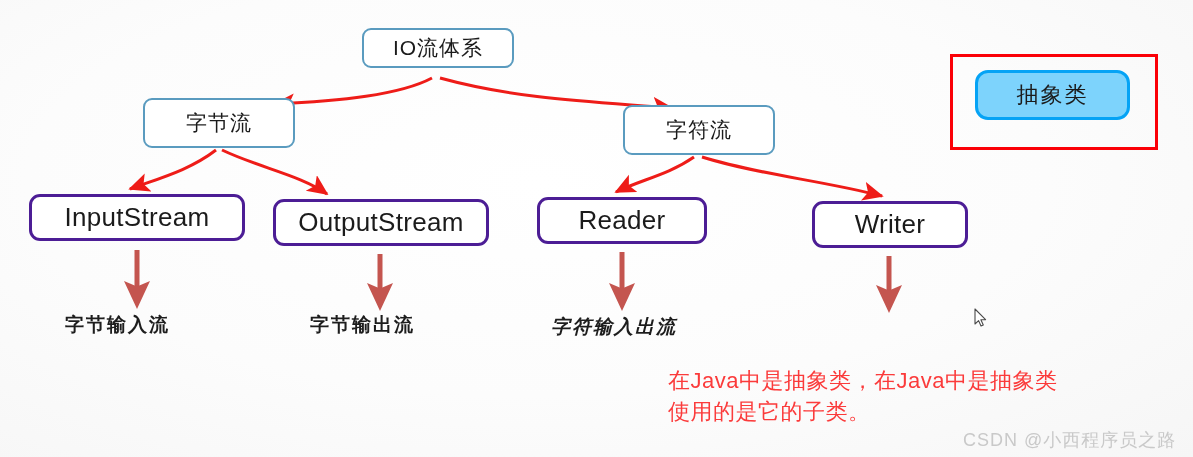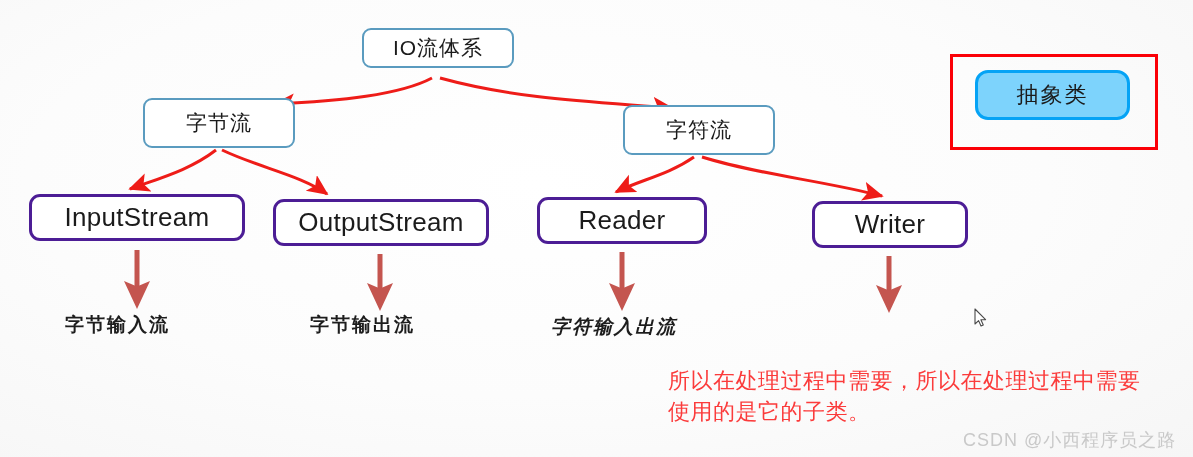--- a/index.html
+++ b/index.html
@@ -175,21 +175,21 @@
   <div class="leaf-label" style="left:65px; top:312px;">字节输入流</div>
   <div class="leaf-label" style="left:310px; top:312px;">字节输出流</div>
   <div class="leaf-label" style="left:551px; top:314px;font-style:italic;">字符输入出流</div>
 
   <div id="legend-box" style="left:950px; top:54px; width:208px; height:96px;"></div>
   <div id="legend-node" style="left:975px; top:70px; width:155px; height:50px;">
     <span>抽象类</span>
   </div>
 
   <div id="annotation" style="left:668px; top:365px;">
-    <div>所以在处理过程中需要，所以在处理过程中需要</div>
+    <div>在Java中是抽象类，在Java中是抽象类</div>
     <div>使用的是它的子类。</div>
   </div>
 
   <div id="watermark" style="left:963px; top:428px;">CSDN @小西程序员之路</div>
 
   <svg id="cursor" style="left:974px; top:308px;" viewBox="0 0 14 20" xmlns="http://www.w3.org/2000/svg">
     <path d="M1,1 L1,16 L4.6,12.6 L7,18 L9.3,17 L6.9,11.8 L11.6,11.6 Z" fill="#ffffff" stroke="#4a4a4a" stroke-width="1.1" stroke-linejoin="round"></path>
   </svg>
 </div>
 

